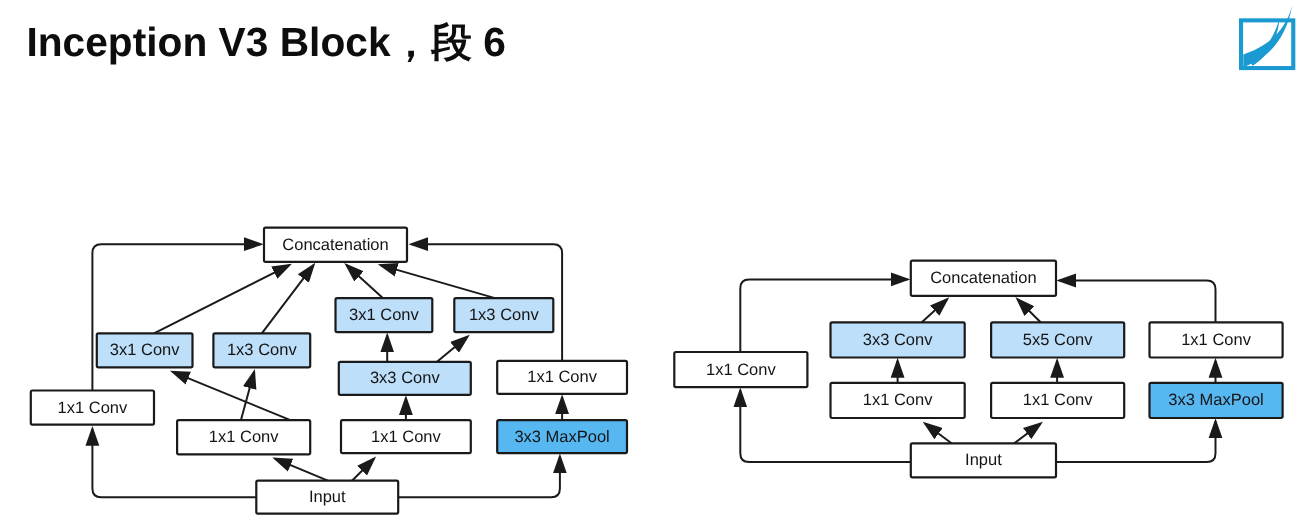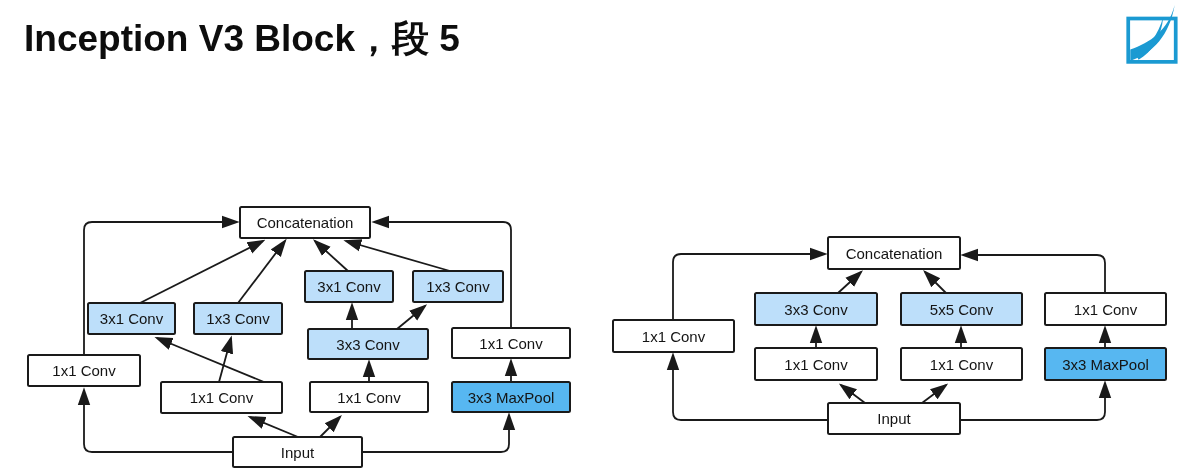--- a/index.html
+++ b/index.html
@@ -11,21 +11,21 @@
   svg.diagram{position:absolute;left:0;top:0;}
   .node-rect{stroke:#1a1a1a;stroke-width:2;}
   .node-label{font-size:15px;fill:#141414;text-anchor:middle;dominant-baseline:central;}
   .edge{fill:none;stroke:#1a1a1a;stroke-width:1.8;}
 </style>
 </head>
 <body>
 
 <div class="slide">
 
-  <div class="title">Inception V3 Block，段 5</div>
+  <div class="title">Inception V3 Block，段 6</div>
 
   <svg class="logo" viewBox="0 0 56 62">
     <rect x="4" y="16" width="46" height="42" fill="none" stroke-width="3.6" stroke="#1b9ad2"></rect>
     <path d="M6,57 C28,50 44,32 49,3 C43,27 25,40 6,46 Z" fill="#1b9ad2"></path>
     <path d="M14,56 C27,48 36,35 38,14 C33,32 24,44 11,50 Z" fill="#1b9ad2"></path>
   </svg>
 
   <svg class="diagram" width="1192" height="474" viewBox="0 0 1192 474">
     <defs>
       <marker id="arrow" viewBox="0 0 10 8" refX="8.5" refY="4" markerWidth="10" markerHeight="8" orient="auto">

